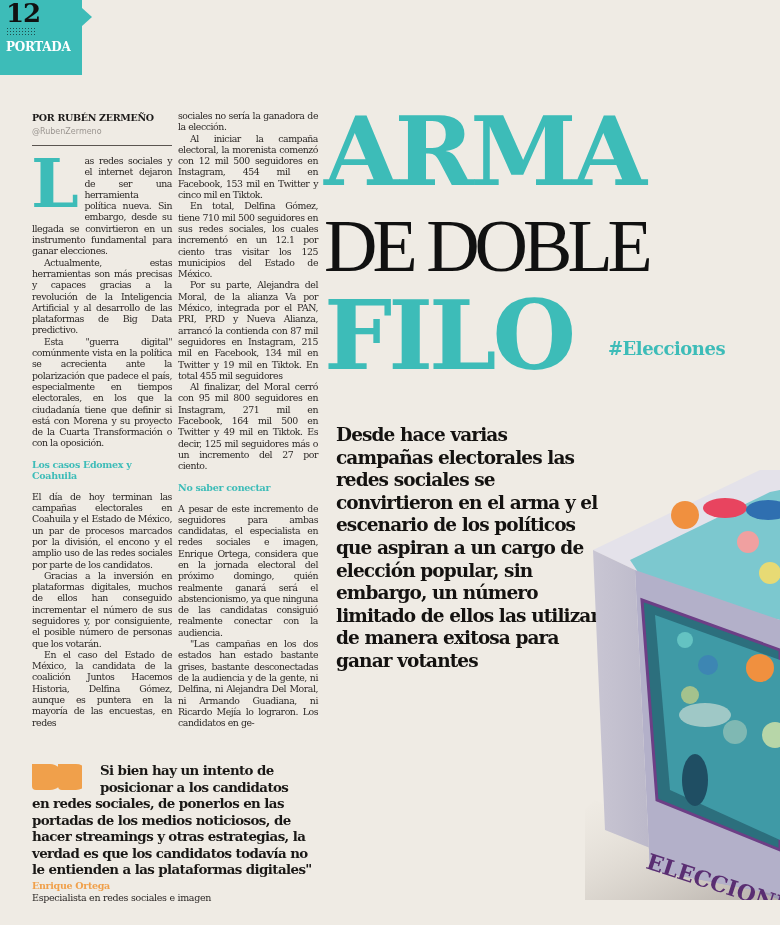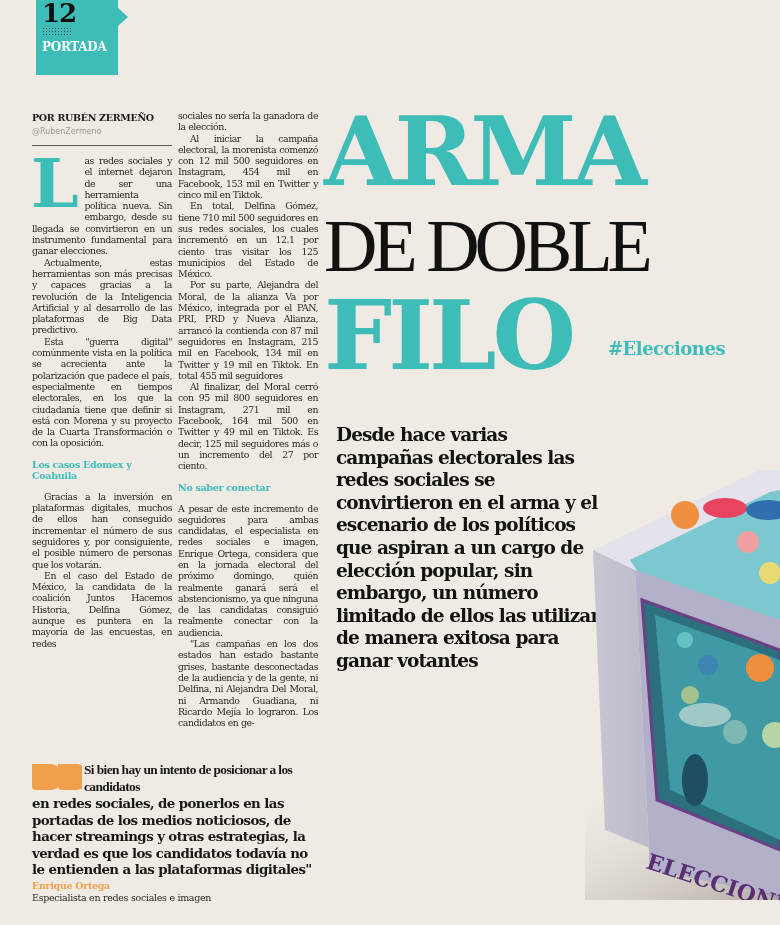--- a/index.html
+++ b/index.html
@@ -5,21 +5,20 @@
   html, body { margin:0; padding:0; }
   body {
     width:780px; height:925px; overflow:hidden; position:relative;
     background:#efebe4;
     font-family:"DejaVu Serif", serif;
     color:#2a2624;
   }
   .page-tab {
     position:absolute; left:0; top:0; width:82px; height:75px;
     background:#3dbcb8;
-    margin-left:36px;
   }
   .page-tab:after {
     content:""; position:absolute; right:-10px; top:8px;
     border-top:9px solid transparent; border-bottom:9px solid transparent;
     border-left:10px solid #3dbcb8;
   }
   .page-num {
     position:absolute; left:6px; top:-2px; font-family:"DejaVu Serif", serif;
     font-weight:bold; font-size:26px; color:#111; letter-spacing:-1px;
   }
@@ -73,21 +72,21 @@
   }
 
   .illustration { position:absolute; left:585px; top:470px; width:195px; height:430px; }
 
   .quote { position:absolute; left:32px; top:762px; width:290px; }
   .quote-marks { position:absolute; left:0; top:2px; width:50px; height:26px; }
   .quote-text {
     font-weight:bold; font-size:13.4px; line-height:16.5px; color:#1a1816; letter-spacing:-0.6px;
     font-family:"DejaVu Serif", serif;
   }
-  .quote-text .lead { display:block; padding-left:52px;font-family:Liberation Serif, serif; }
+  .quote-text .lead { display:block; padding-left:68px; }
   .q-author { position:absolute; left:32px; top:880px; font-size:9.5px; font-weight:bold; color:#f0a04b; letter-spacing:-0.3px;text-align:center; }
   .q-role { position:absolute; left:32px; top:892px; font-size:9.5px; color:#2c2826; letter-spacing:-0.3px; }
 </style>
 </head>
 <body>
 
 <div class="page-tab">
   <div class="page-num">12</div>
   <div class="dots"></div>
   <div class="section">PORTADA</div>
@@ -97,20 +96,21 @@
   <div class="author">POR RUBÉN ZERMEÑO</div>
   <div class="handle">@RubenZermeno</div>
 </div>
 <div class="rule"></div>
 
 <div class="col col1">
   <p class="noind"><span class="dropcap">L</span><span>as redes sociales y el internet dejaron de ser una herramienta política nueva. Sin embargo, desde su llegada se convirtieron en un instrumento fundamental para ganar elecciones.</span></p>
   <p>Actualmente, estas herramientas son más precisas y capaces gracias a la revolución de la Inteligencia Artificial y al desarrollo de las plataformas de Big Data predictivo.</p>
   <p>Esta "guerra digital" comúnmente vista en la política se acrecienta ante la polarización que padece el país, especialmente en tiempos electorales, en los que la ciudadanía tiene que definir si está con Morena y su proyecto de la Cuarta Transformación o con la oposición.</p>
   <div class="subhead">Los casos Edomex y Coahuila</div>
+  <p class="noind">El día de hoy terminan las campañas electorales en Coahuila y el Estado de México, un par de procesos marcados por la división, el encono y el amplio uso de las redes sociales por parte de los candidatos.</p>
   <p>Gracias a la inversión en plataformas digitales, muchos de ellos han conseguido incrementar el número de sus seguidores y, por consiguiente, el posible número de personas que los votarán.</p>
   <p>En el caso del Estado de México, la candidata de la coalición Juntos Hacemos Historia, Delfina Gómez, aunque es puntera en la mayoría de las encuestas, en redes</p>
 </div>
 
 <div class="col col2">
   <p class="noind">sociales no sería la ganadora de la elección.</p>
   <p>Al iniciar la campaña electoral, la morenista comenzó con 12 mil 500 seguidores en Instagram, 454 mil en Facebook, 153 mil en Twitter y cinco mil en Tiktok.</p>
   <p>En total, Delfina Gómez, tiene 710 mil 500 seguidores en sus redes sociales, los cuales incrementó en un 12.1 por ciento tras visitar los 125 municipios del Estado de México.</p>
   <p>Por su parte, Alejandra del Moral, de la alianza Va por México, integrada por el PAN, PRI, PRD y Nueva Alianza, arrancó la contienda con 87 mil seguidores en Instagram, 215 mil en Facebook, 134 mil en Twitter y 19 mil en Tiktok. En total 455 mil seguidores</p>
   <p>Al finalizar, del Moral cerró con 95 mil 800 seguidores en Instagram, 271 mil en Facebook, 164 mil 500 en Twitter y 49 mil en Tiktok. Es decir, 125 mil seguidores más o un incremento del 27 por ciento.</p>

